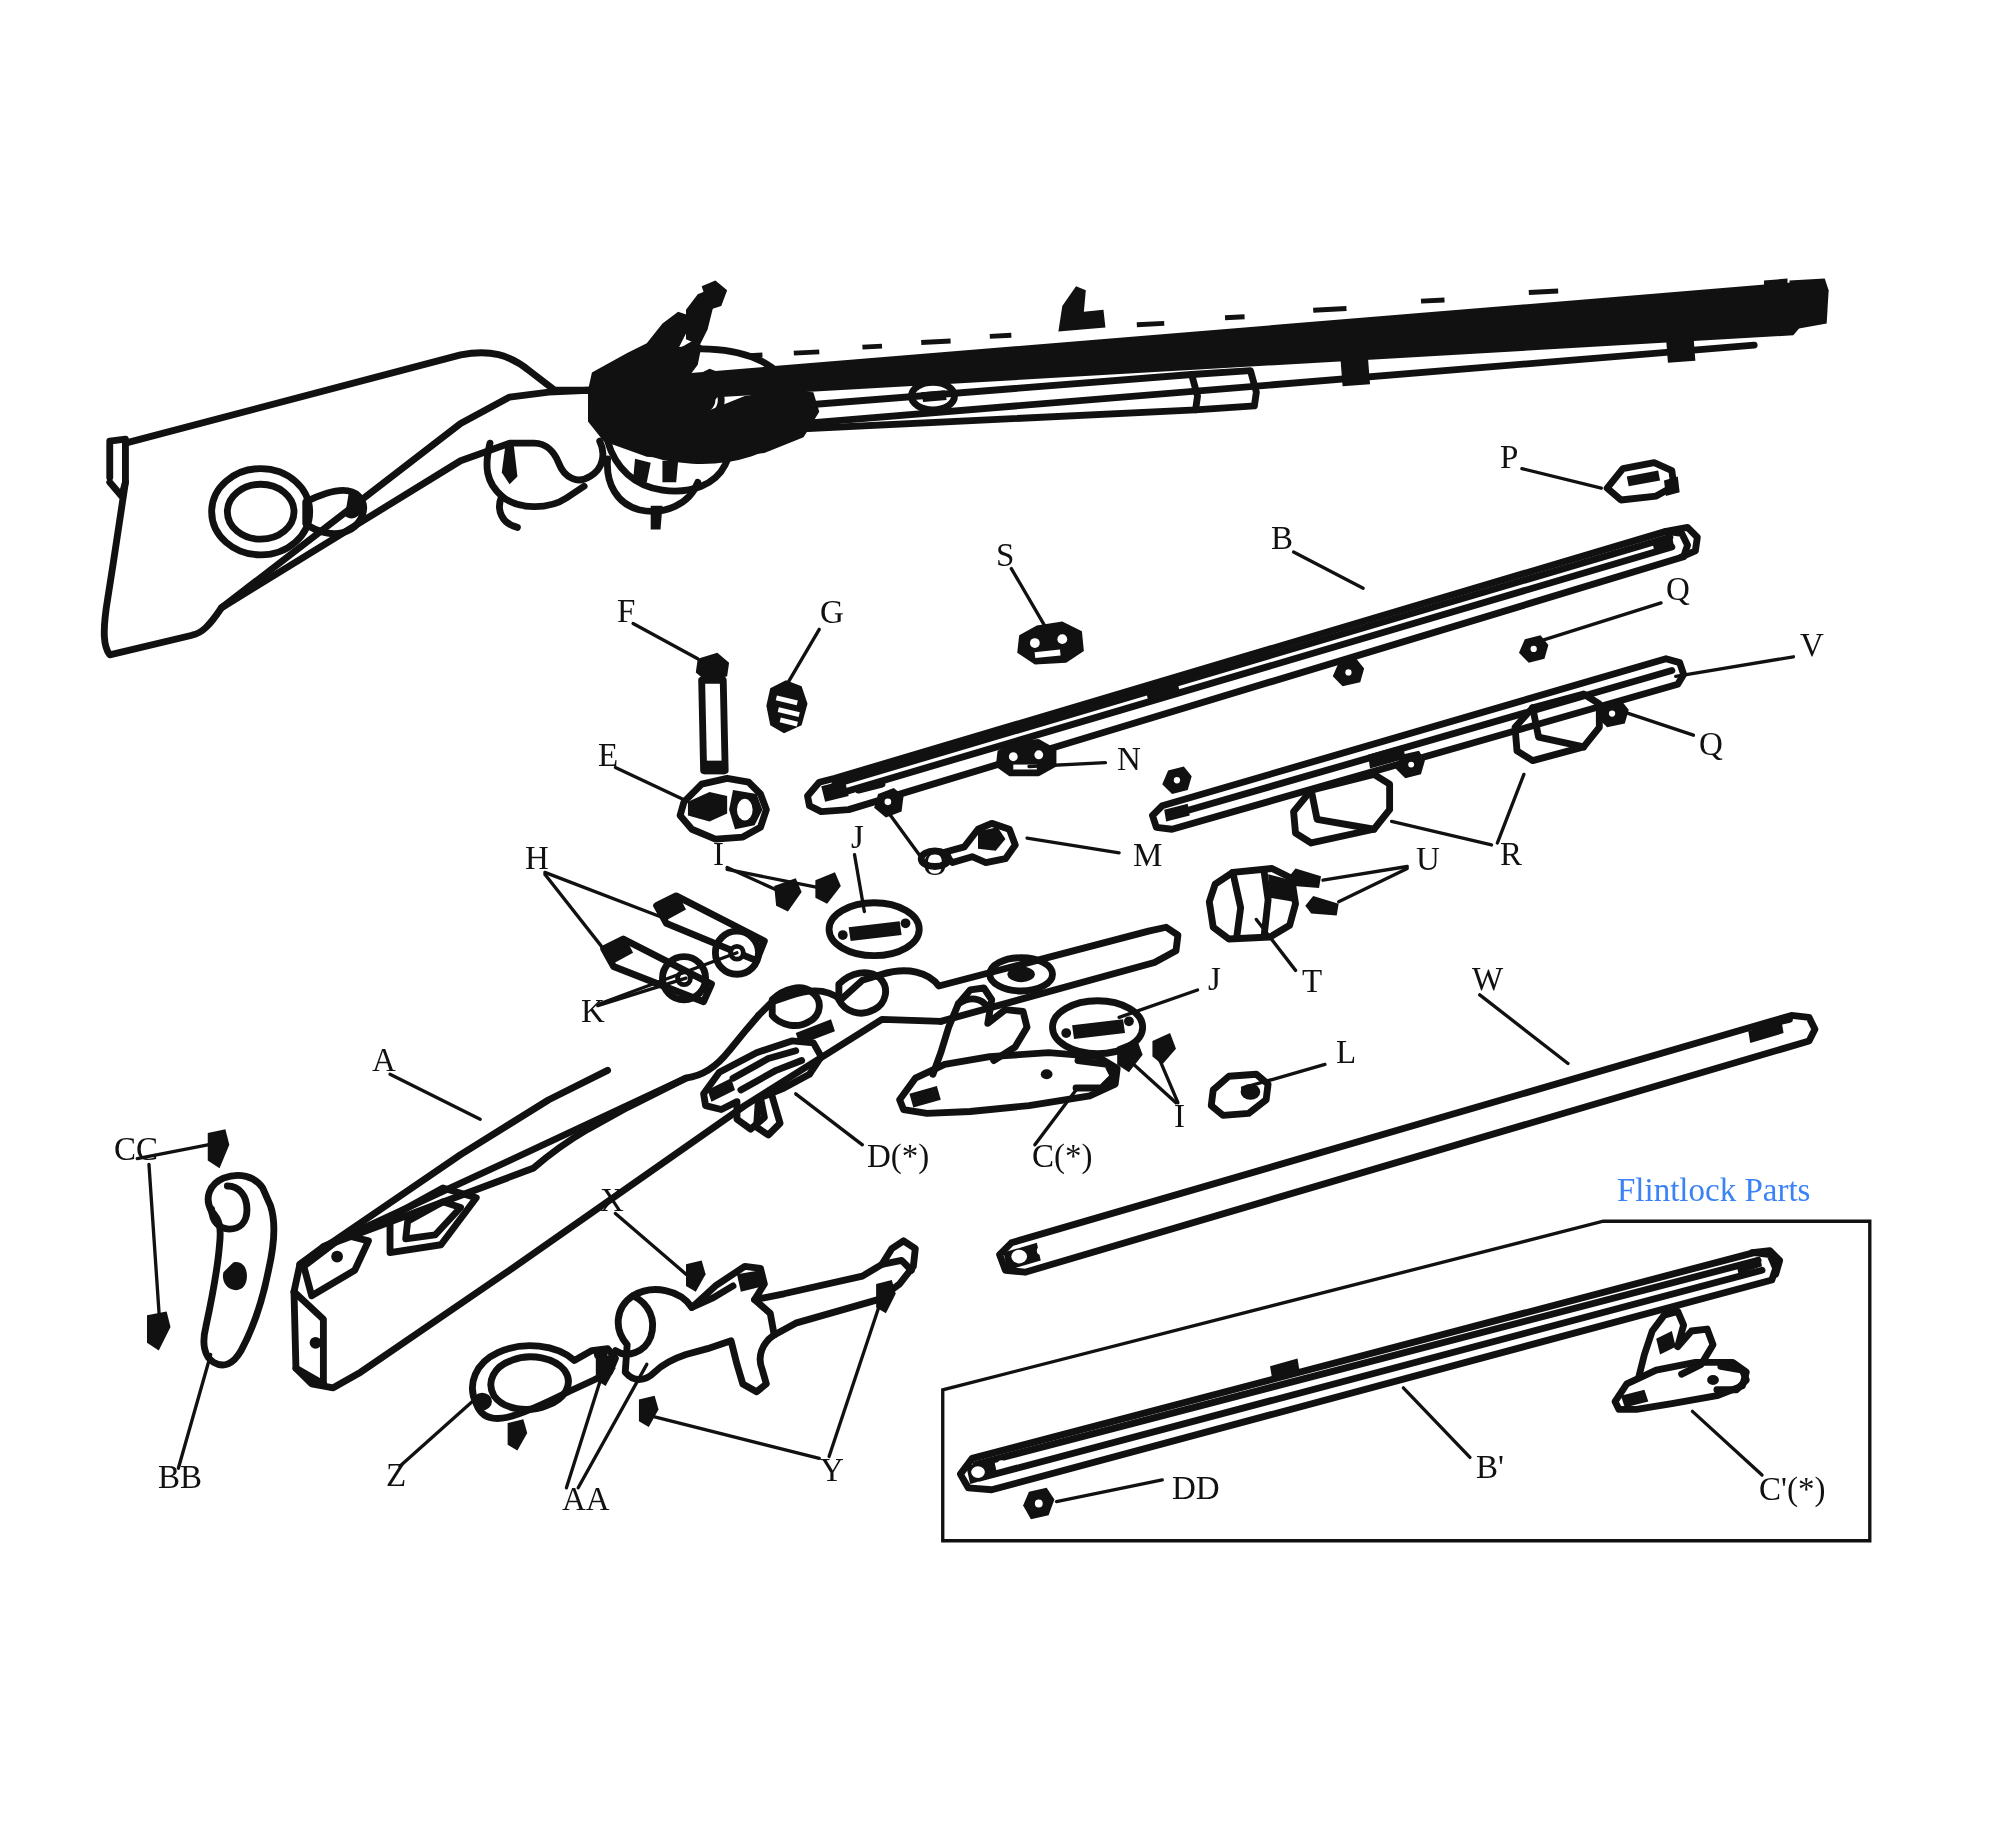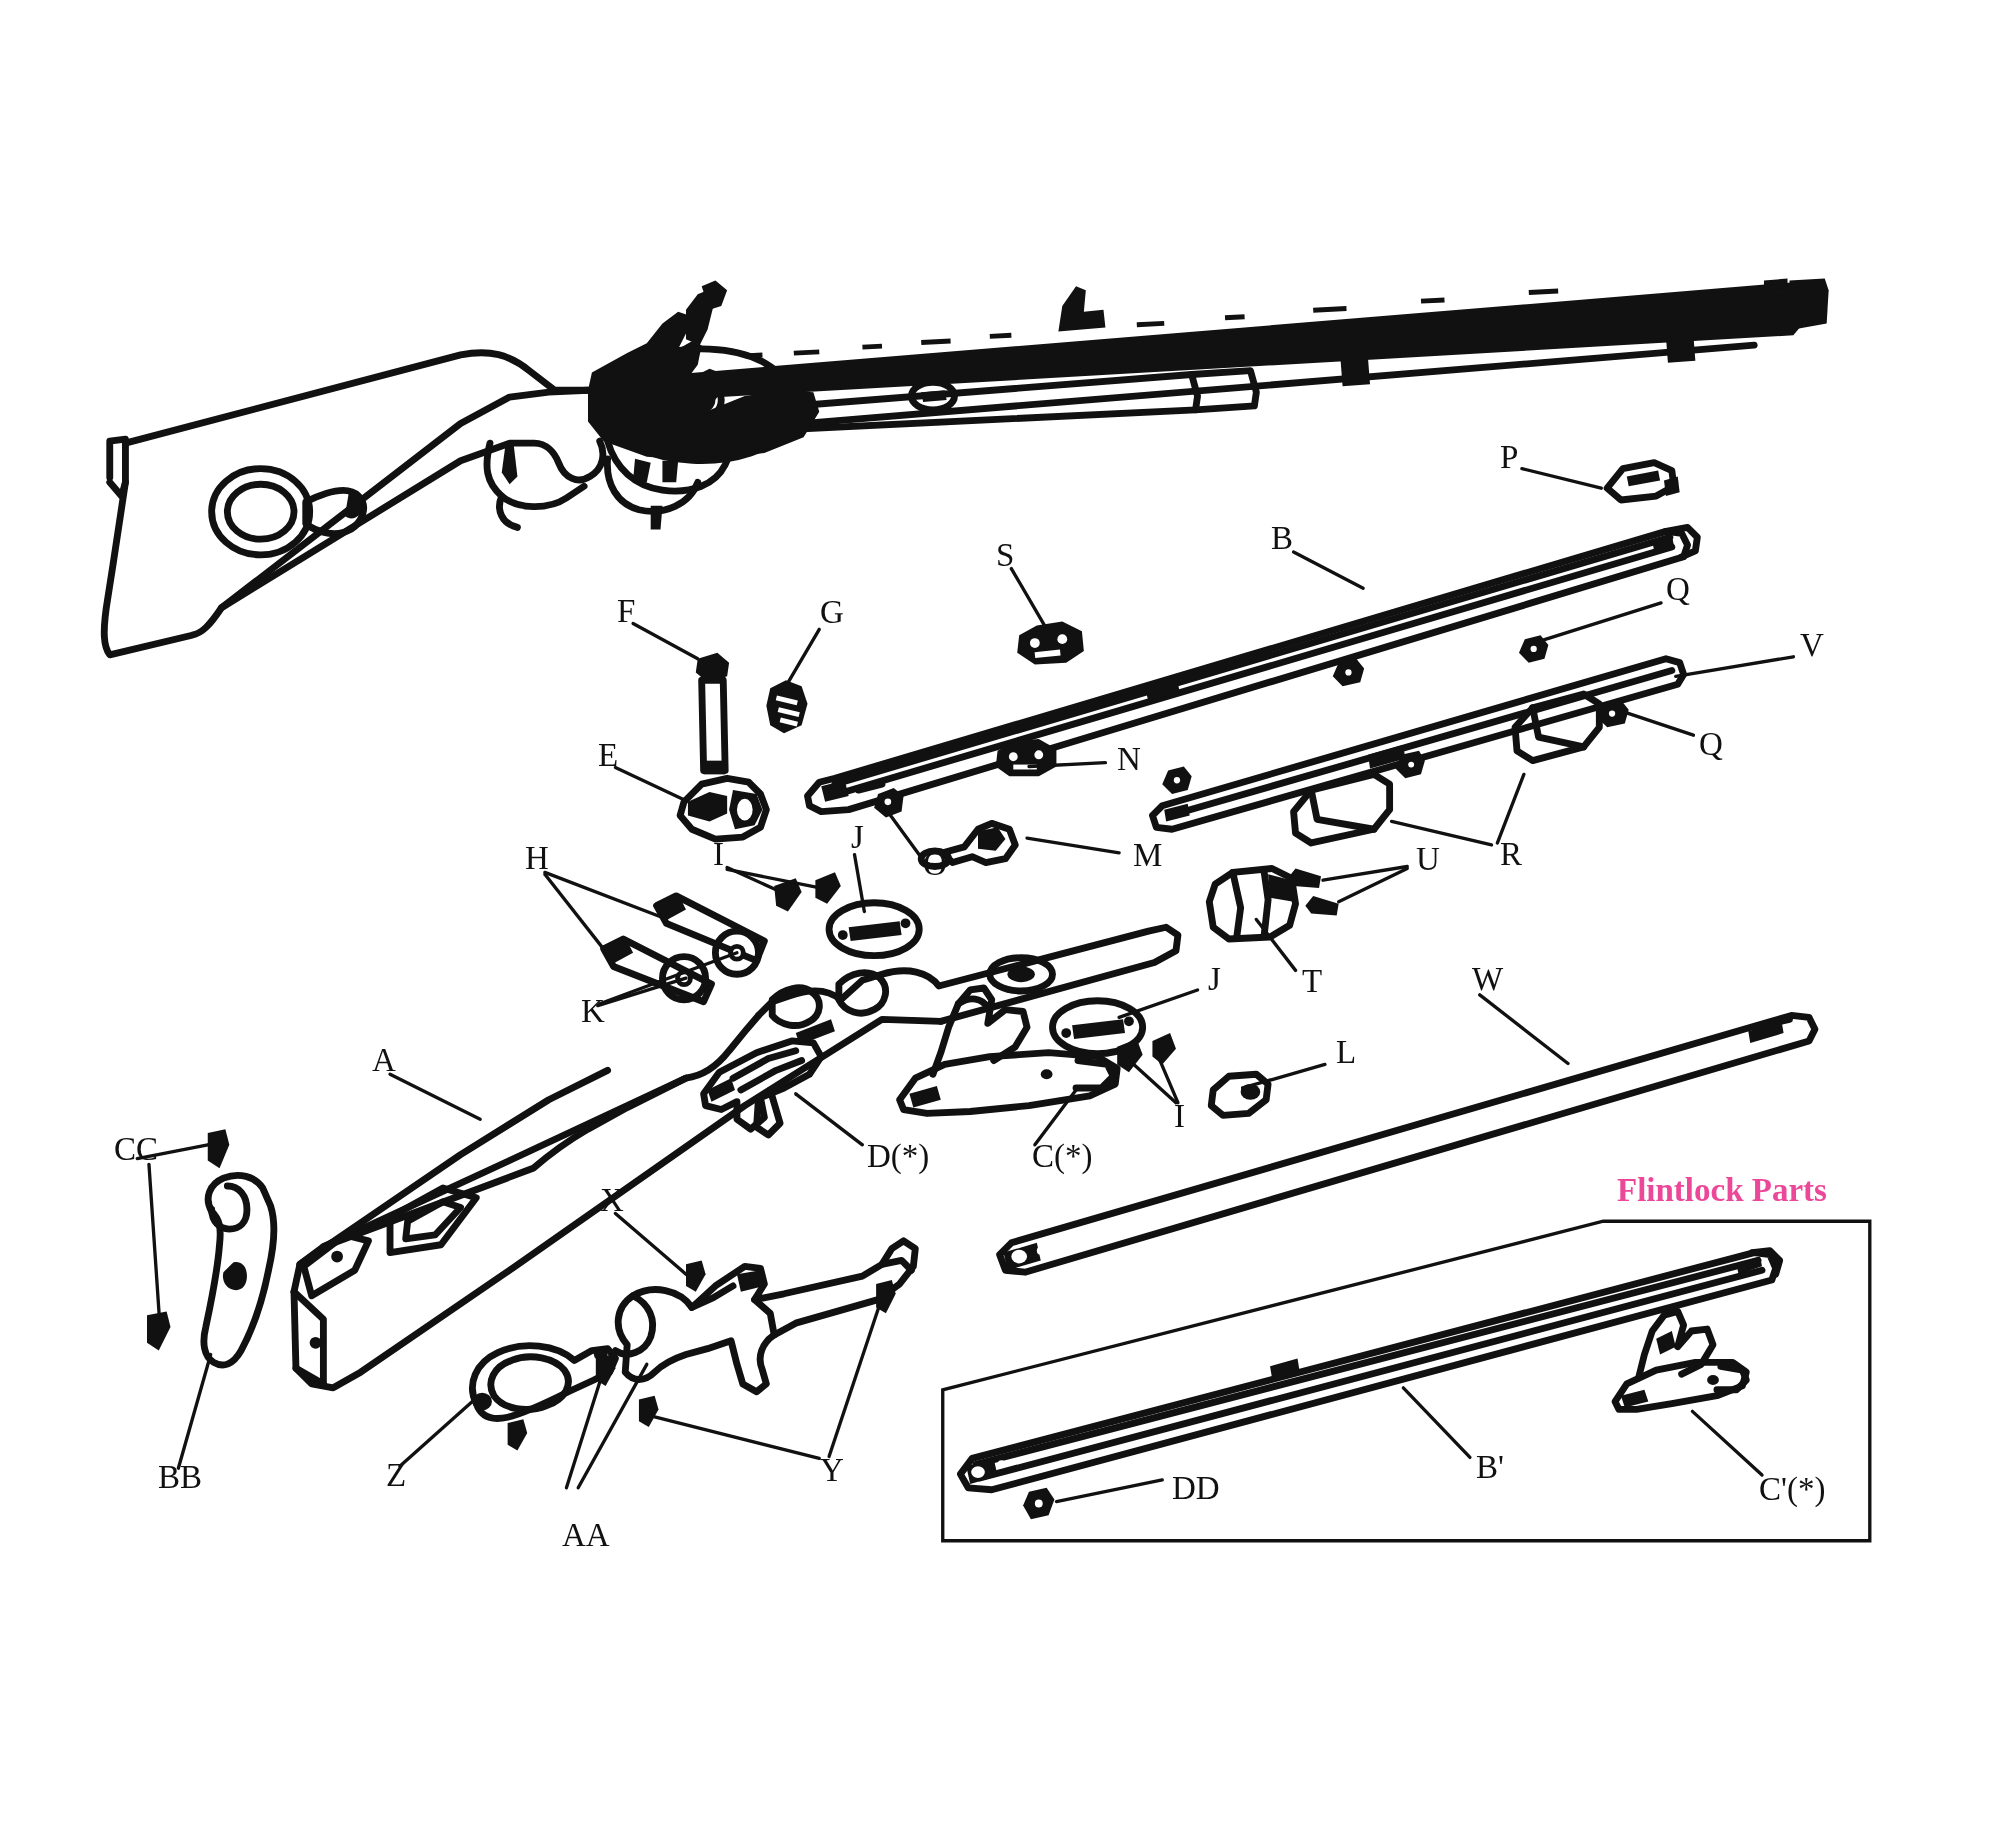--- a/index.html
+++ b/index.html
@@ -27,23 +27,23 @@
     font-family: "Liberation Serif", "DejaVu Serif", serif;
     font-size: 33px;
     color: #111111;
     line-height: 1;
     white-space: nowrap;
     user-select: none;
   }
   .boxtitle {
     position: absolute;
     font-family: "Liberation Serif", "DejaVu Serif", serif;
-    font-weight: bold;
+    font-weight: normal;
     font-size: 33px;
-    color: #ec4899;
+    color: #3b82f6;
     white-space: nowrap;
   }
 </style>
 </head>
 <body>
 
 <div id="page">
 
   <svg id="art" viewBox="0 0 2048 1867" xmlns="http://www.w3.org/2000/svg">
 
@@ -555,21 +555,21 @@
   <div class="lbl" style="left:1472px; top:963px;">W</div>
   <div class="lbl" style="left:1336px; top:1036px;">L</div>
   <div class="lbl" style="left:1174px; top:1100px;">I</div>
   <div class="lbl" style="left:372px;  top:1044px;">A</div>
   <div class="lbl" style="left:867px;  top:1140px;">D(*)</div>
   <div class="lbl" style="left:1032px; top:1140px;">C(*)</div>
   <div class="lbl" style="left:114px;  top:1133px;">CC</div>
   <div class="lbl" style="left:600px;  top:1184px;">X</div>
   <div class="lbl" style="left:158px;  top:1461px;">BB</div>
   <div class="lbl" style="left:386px;  top:1459px;">Z</div>
-  <div class="lbl" style="left:562px;  top:1483px;margin-top:36px;">AA</div>
+  <div class="lbl" style="left:562px;  top:1483px;">AA</div>
   <div class="lbl" style="left:820px;  top:1454px;">Y</div>
 
   <div class="lbl" style="left:1476px; top:1451px;">B'</div>
   <div class="lbl" style="left:1172px; top:1472px;text-align:center;">DD</div>
   <div class="lbl" style="left:1759px; top:1473px;">C'(*)</div>
 
 </div>
 
 
 </body></html>

